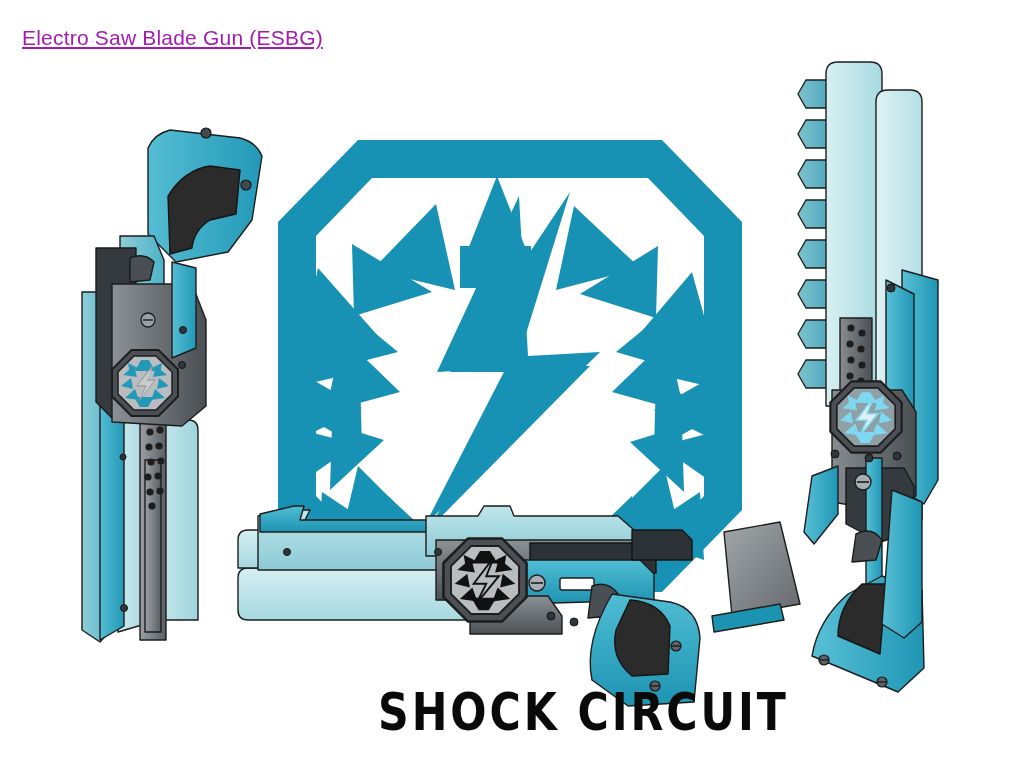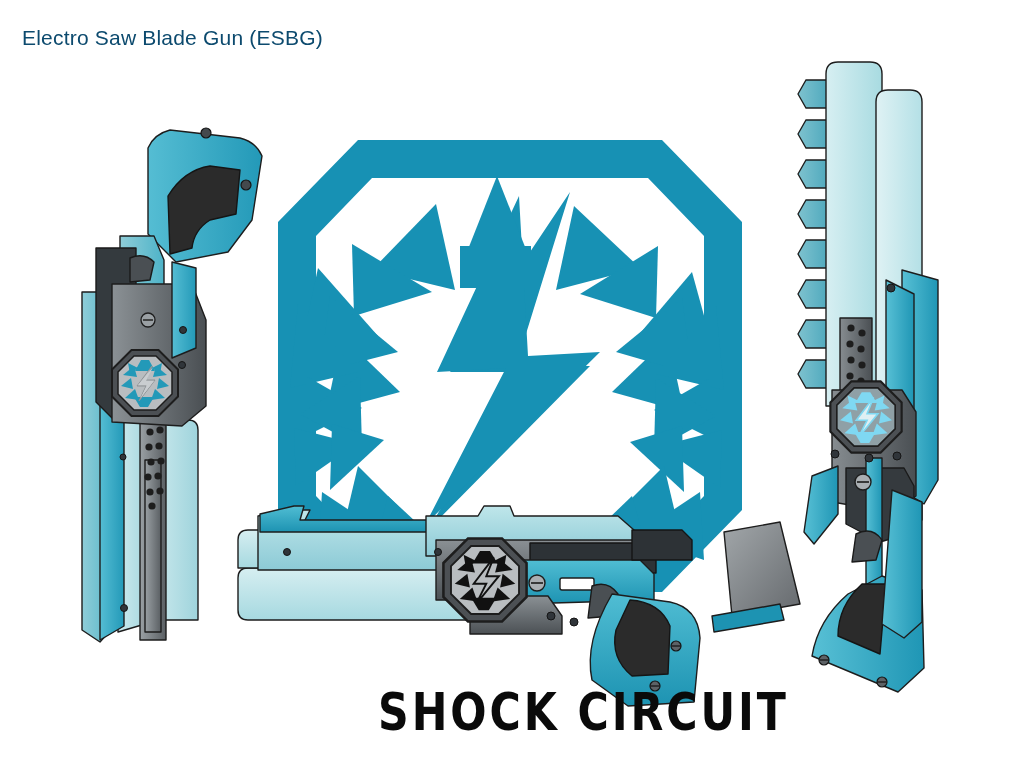--- a/index.html
+++ b/index.html
@@ -1,21 +1,21 @@
 <!DOCTYPE html>
 <html><head>
 <meta charset="utf-8">
 <style>
   html,body{margin:0;padding:0;background:#ffffff;}
   body{width:1024px;height:768px;overflow:hidden;font-family:"Liberation Sans",sans-serif;}
   #sheet{position:relative;width:1024px;height:768px;background:#ffffff;}
   #title{
     position:absolute;left:22px;top:26px;
     font-family:"Liberation Sans",sans-serif;
-    font-size:21px;color:#0c4a6e;letter-spacing:0.2px;white-space:nowrap;
+    font-size:21px;color:#a21caf;letter-spacing:0.2px;white-space:nowrap;text-decoration:underline;
   }
   #brand{
     position:absolute;left:378px;top:682px;
     font-family:"DejaVu Sans",sans-serif;
     font-size:44px;font-weight:700;color:#0a0a0a;
     letter-spacing:3px;white-space:nowrap;
     transform:scaleY(1.18) scaleX(0.97);transform-origin:left top;
   }
   svg{display:block;position:absolute;left:0;top:0;}
   .layer{position:absolute;left:0;top:0;width:1024px;height:768px;}

